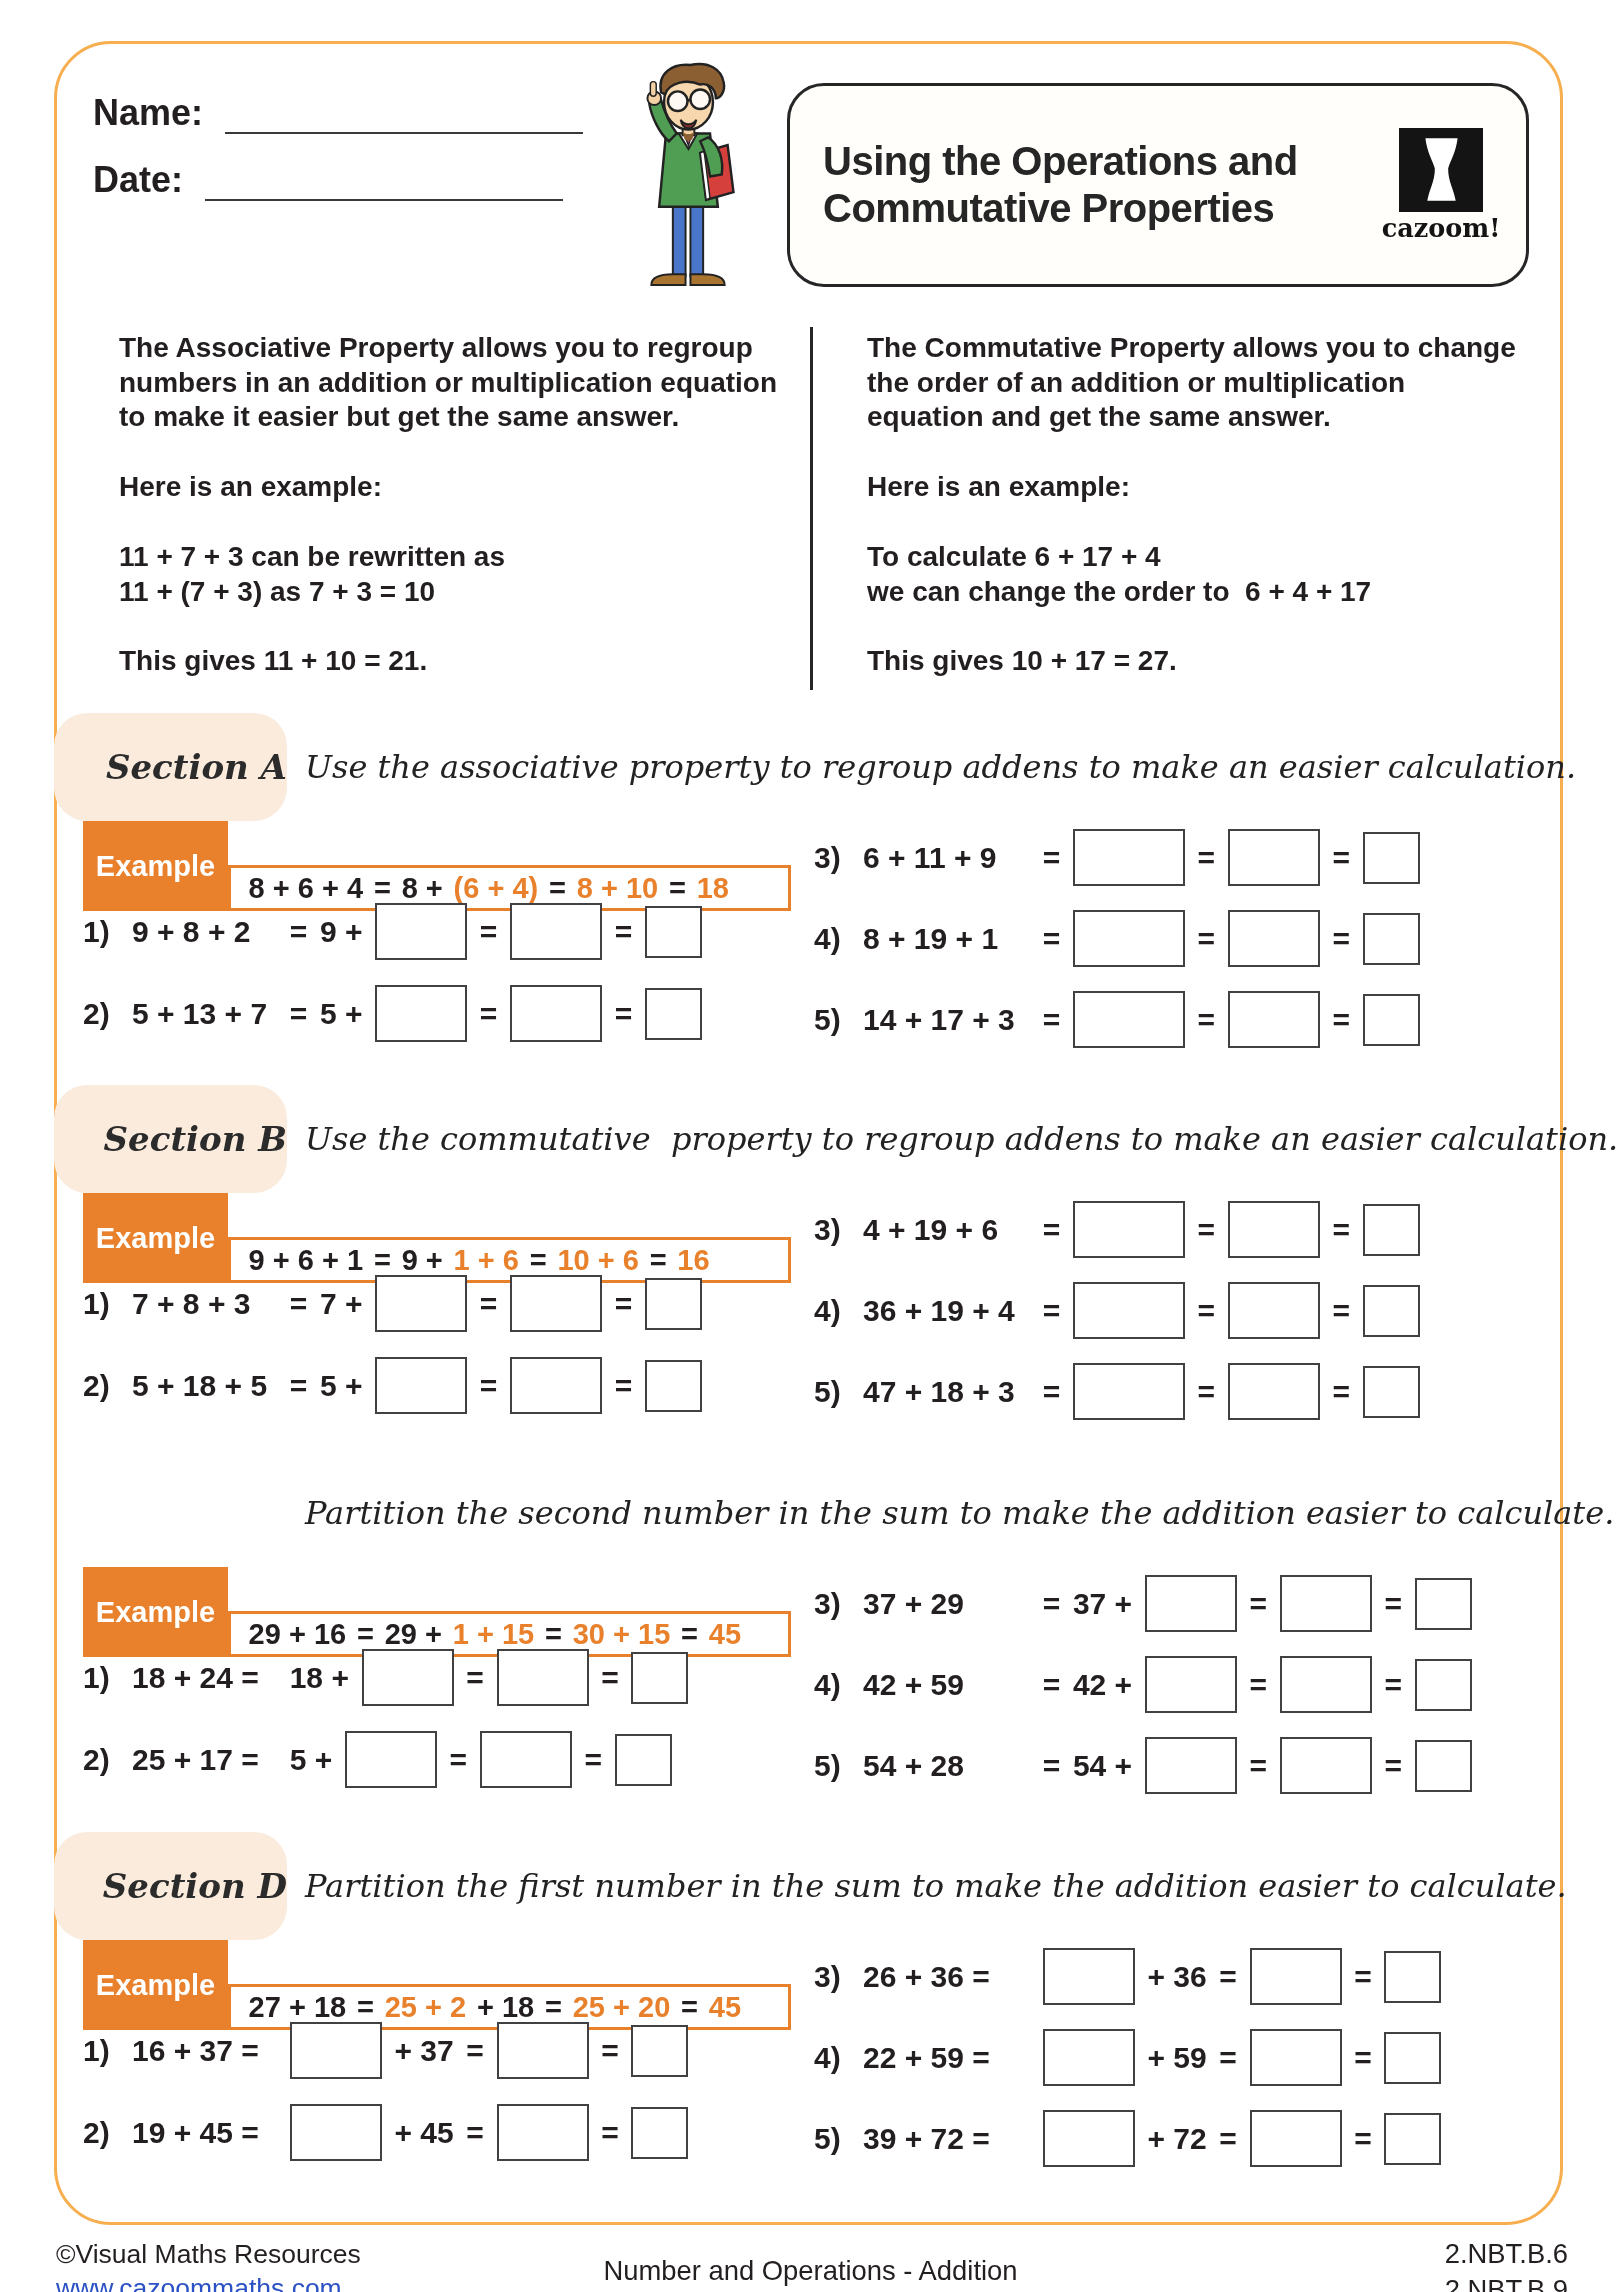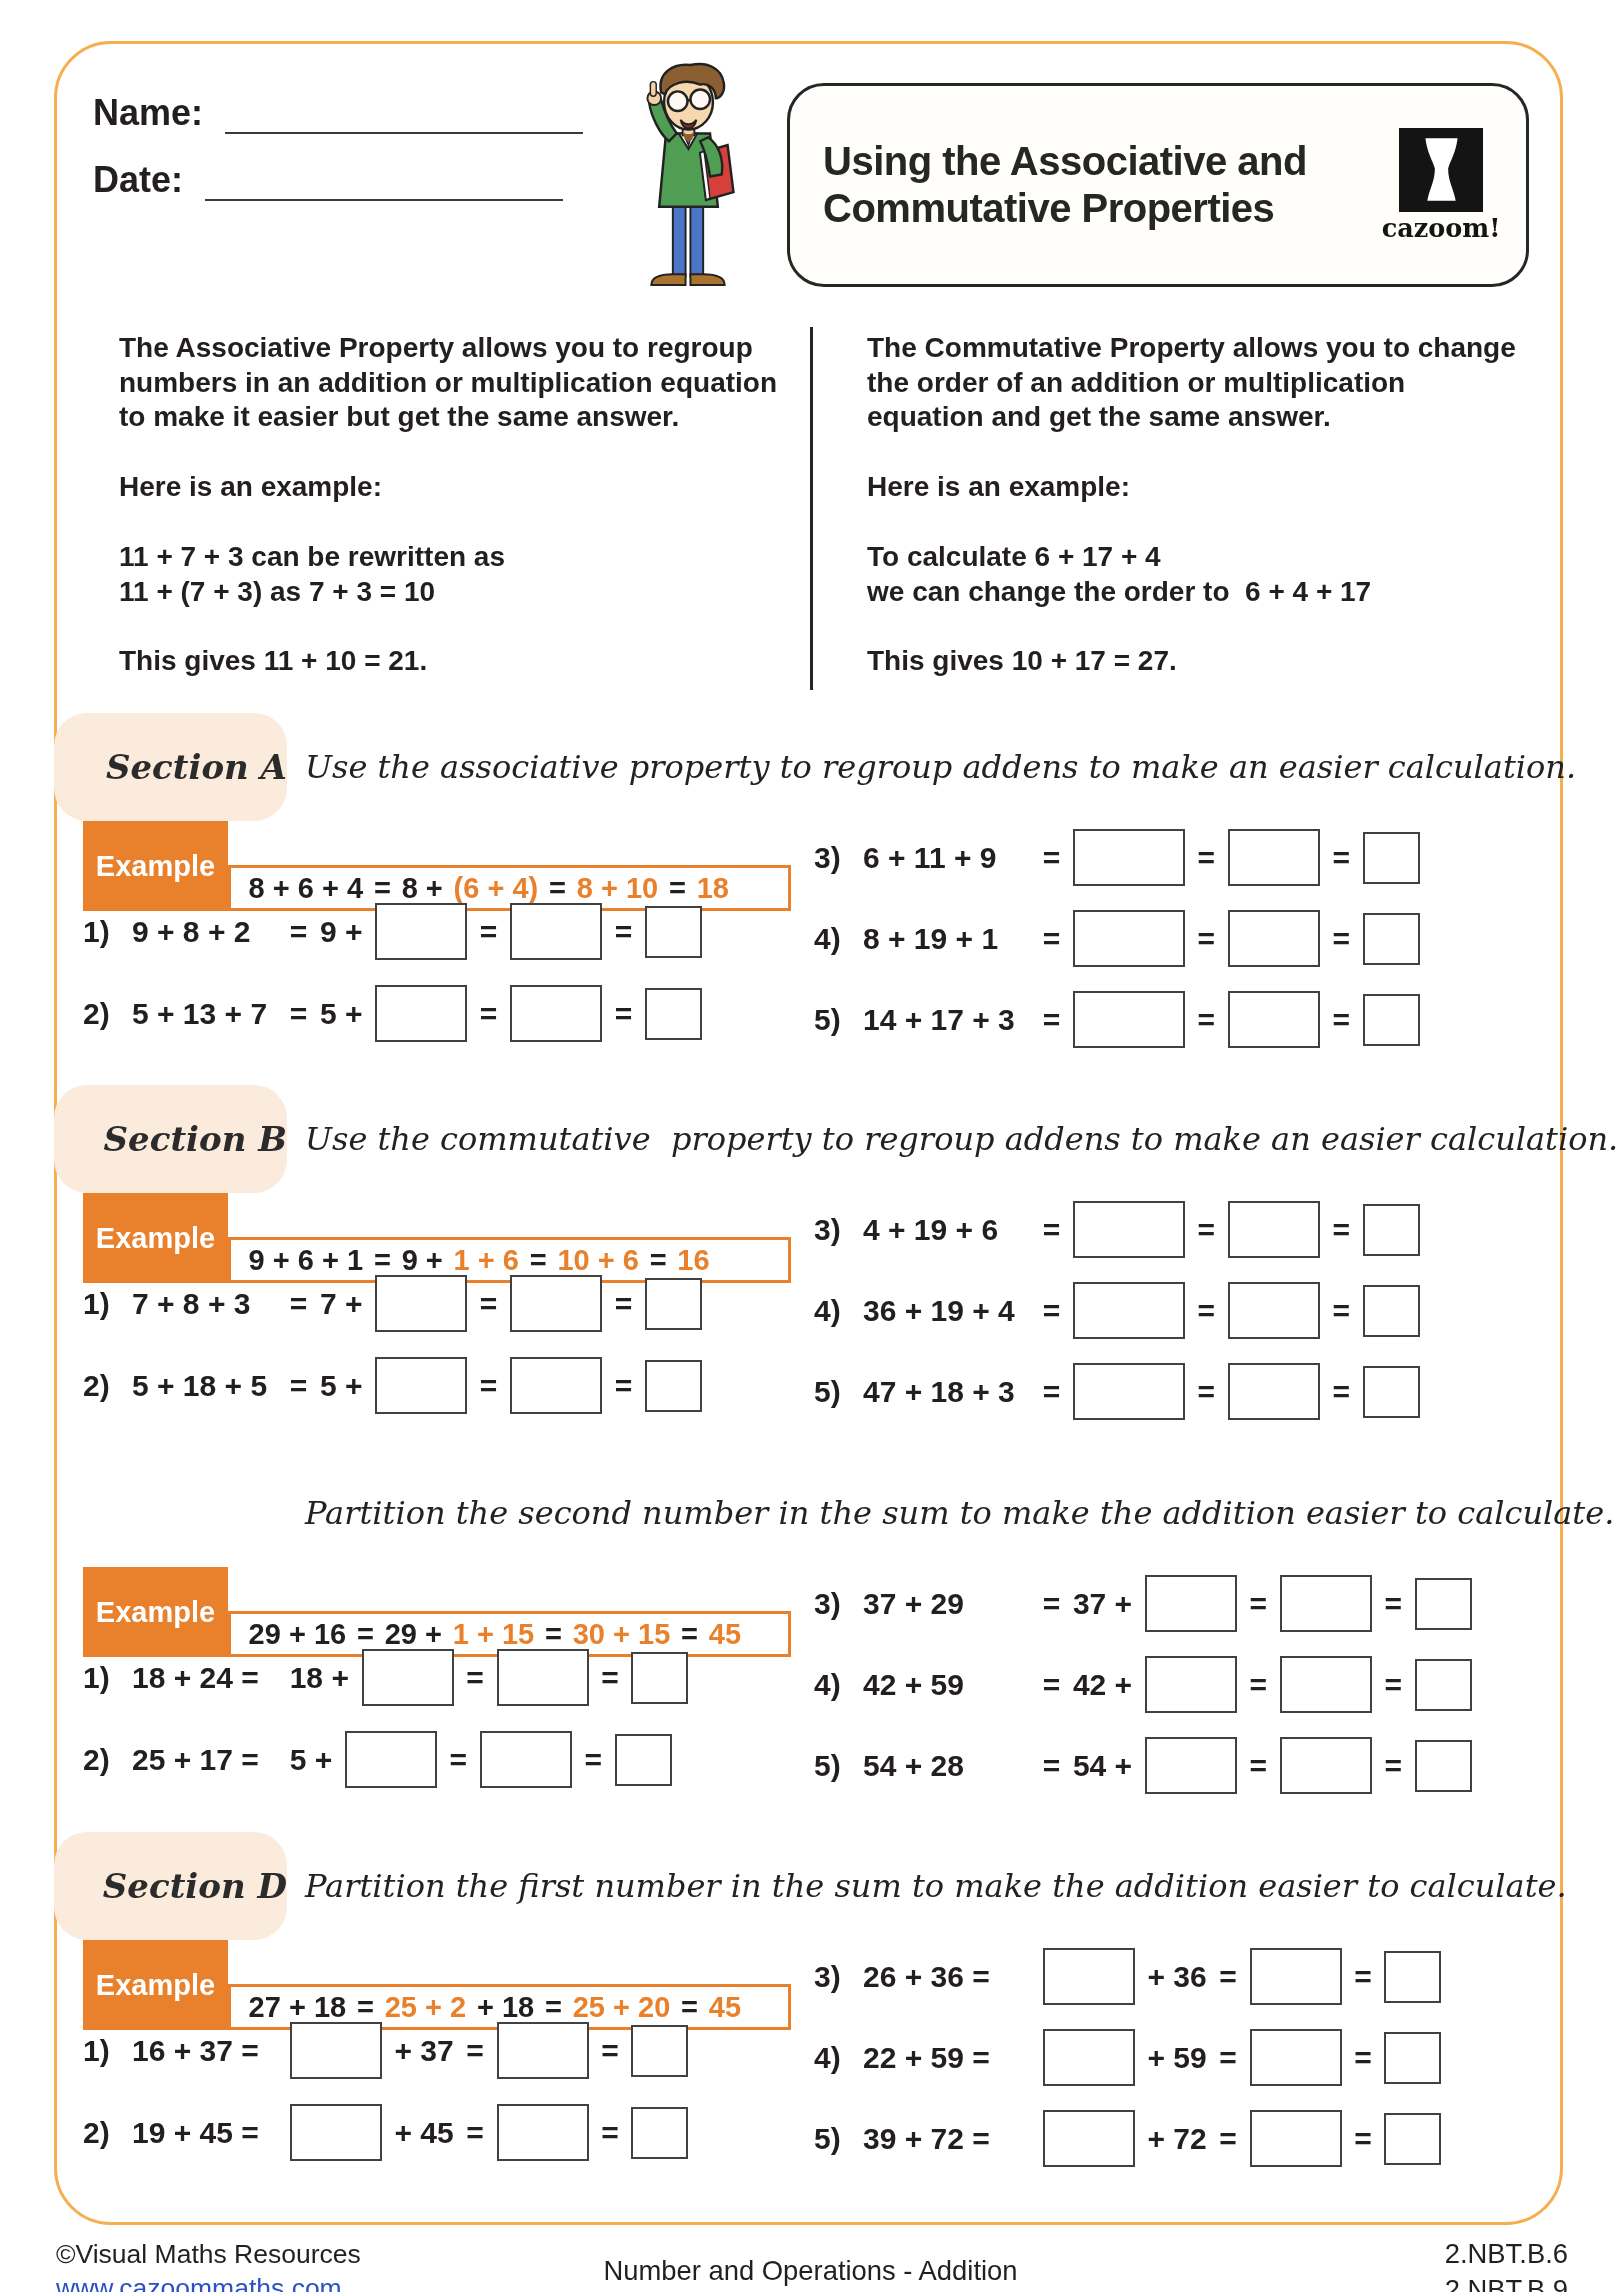--- a/index.html
+++ b/index.html
@@ -97,21 +97,21 @@
       <path d="M40 38 C36 18 52 8 70 10 C88 6 102 14 104 28 C106 38 100 44 96 44 C96 34 88 28 80 30 C66 24 48 28 44 40 Z" fill="#8C5F33" stroke="#222" stroke-width="2.5"></path>
       <circle cx="57" cy="47" r="10" fill="#fff" fill-opacity="0.85" stroke="#222" stroke-width="2.5"></circle>
       <circle cx="80" cy="45" r="10" fill="#fff" fill-opacity="0.85" stroke="#222" stroke-width="2.5"></circle>
       <line x1="67" y1="46" x2="70" y2="46" stroke="#222" stroke-width="2.5"></line>
       <path d="M60 66 C64 72 72 72 76 66 C74 78 62 78 60 66 Z" fill="#7A2E2E" stroke="#222" stroke-width="2"></path>
       <path d="M62 78 C66 82 70 82 74 78 L72 86 C69 88 67 88 64 86 Z" fill="#8C5F33"></path>
     </svg>
   </div>
 
   <div class="title-box">
-    <div class="title-text">Using the Associative and
+    <div class="title-text">Using the Operations and
 Commutative Properties</div>
     <div class="logo">
       <div class="logo-square">
         <svg width="55" height="67" viewBox="0 0 58 70">
           <path d="M12 2 L46 2 C44 18 38 26 36 34 C36 48 42 56 44 68 L14 68 C16 56 22 48 22 34 C20 26 14 18 12 2 Z" fill="#ffffff"></path>
         </svg>
       </div>
       <div class="logo-text">cazoom!</div>
     </div>
   </div>

